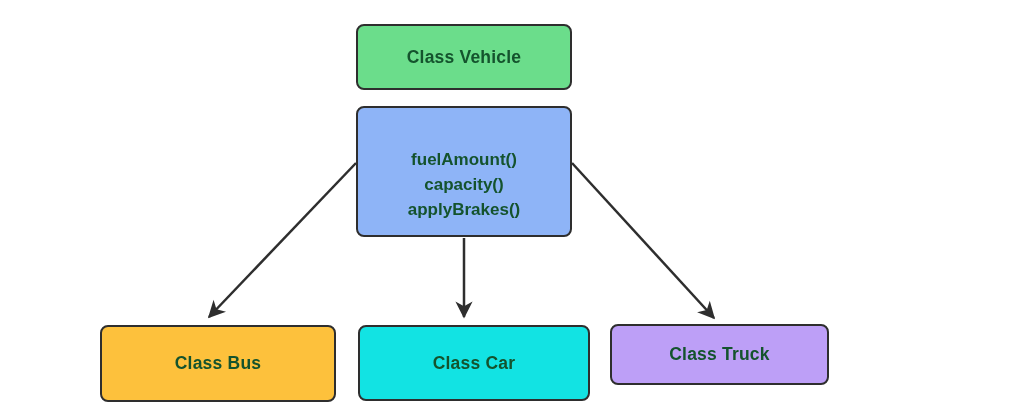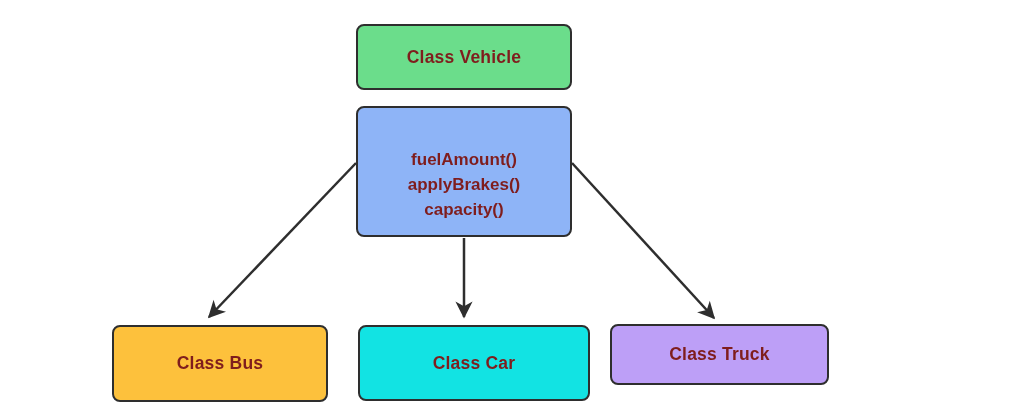--- a/index.html
+++ b/index.html
@@ -26,34 +26,34 @@
   .node {
     position: absolute;
     box-sizing: border-box;
     border: 2.5px solid #2e2e2e;
     border-radius: 8px;
     display: flex;
     flex-direction: column;
     align-items: center;
     justify-content: center;
     text-align: center;
-    color: #7f1d1d;
+    color: #14532d;
     font-weight: bold;
   }
   .node .label {
     font-size: 17.5px;
     letter-spacing: 0.2px;
   }
   .node .method-line {
     font-size: 17px;
     line-height: 25px;
   }
   .node-vehicle { left: 356px; top: 24px;  width: 216px; height: 66px; }
   .node-methods { left: 356px; top: 106px; width: 216px; height: 131px; padding-top: 25px; }
-  .node-bus     { left: 112px; top: 325px; width: 216px; height: 77px; }
+  .node-bus     { left: 100px; top: 325px; width: 236px; height: 77px; }
   .node-car     { left: 358px; top: 325px; width: 232px; height: 76px; }
   .node-truck   { left: 610px; top: 324px; width: 219px; height: 61px; }
   .edge {
     stroke: #2e2e2e;
     stroke-width: 2.5;
     fill: none;
   }
 </style>
 </head>
 <body>
@@ -70,22 +70,22 @@
     <line class="edge" x1="464" y1="238" x2="464" y2="317" marker-end="url(#arrowhead)"></line>
     <line class="edge" x1="572" y1="163" x2="714" y2="318" marker-end="url(#arrowhead)"></line>
   </svg>
 
   <div class="node node-vehicle" style="background-color: rgb(107, 221, 139);">
     <span class="label">Class Vehicle</span>
   </div>
 
   <div class="node node-methods" style="background-color: rgb(142, 180, 247);">
     <span class="method-line">fuelAmount()</span>
+    <span class="method-line">capacity()</span>
     <span class="method-line">applyBrakes()</span>
-    <span class="method-line">capacity()</span>
   </div>
 
   <div class="node node-bus" style="background-color: rgb(253, 193, 60);">
     <span class="label">Class Bus</span>
   </div>
 
   <div class="node node-car" style="background-color: rgb(18, 227, 227);">
     <span class="label">Class Car</span>
   </div>
 

